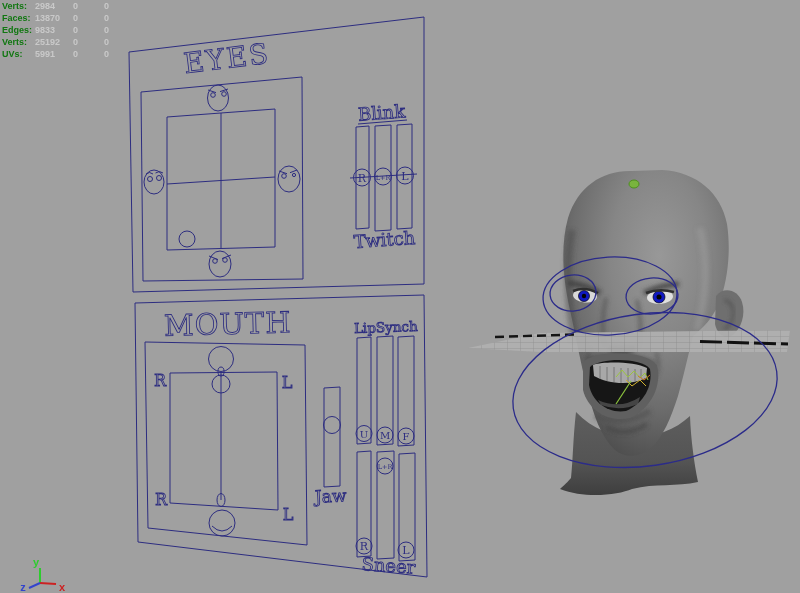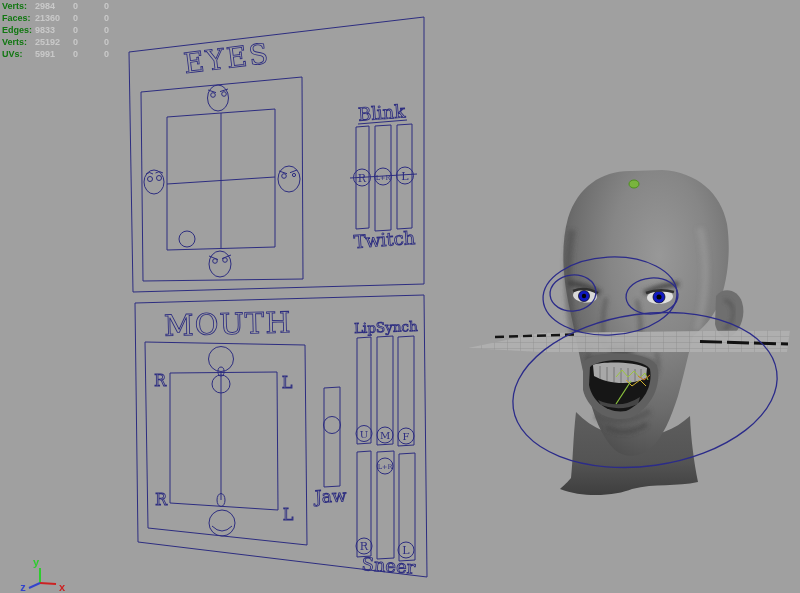--- a/index.html
+++ b/index.html
@@ -25,21 +25,21 @@
 
 <div class="hud">
   <div class="hud-row">
     <span class="hud-label">Verts:</span>
     <span class="hud-value">2984</span>
     <span class="hud-col2">0</span>
     <span class="hud-col3">0</span>
   </div>
   <div class="hud-row">
     <span class="hud-label">Faces:</span>
-    <span class="hud-value">21360</span>
+    <span class="hud-value">13870</span>
     <span class="hud-col2">0</span>
     <span class="hud-col3">0</span>
   </div>
   <div class="hud-row">
     <span class="hud-label">Edges:</span>
     <span class="hud-value">9833</span>
     <span class="hud-col2">0</span>
     <span class="hud-col3">0</span>
   </div>
   <div class="hud-row">

